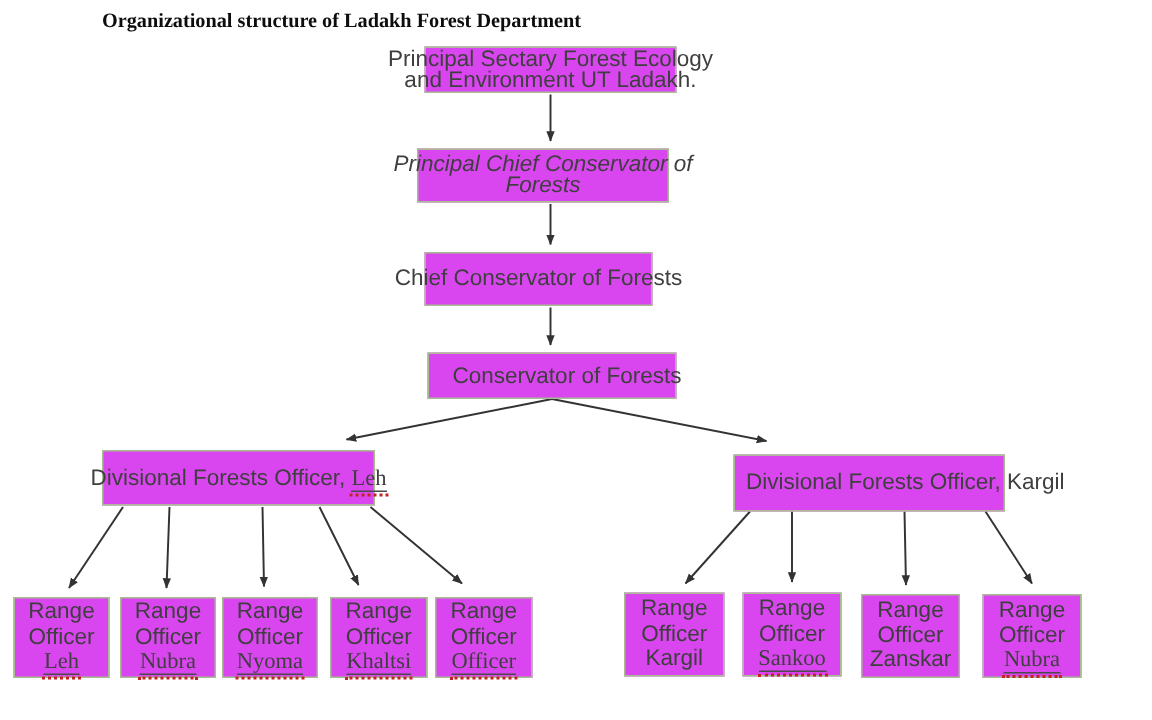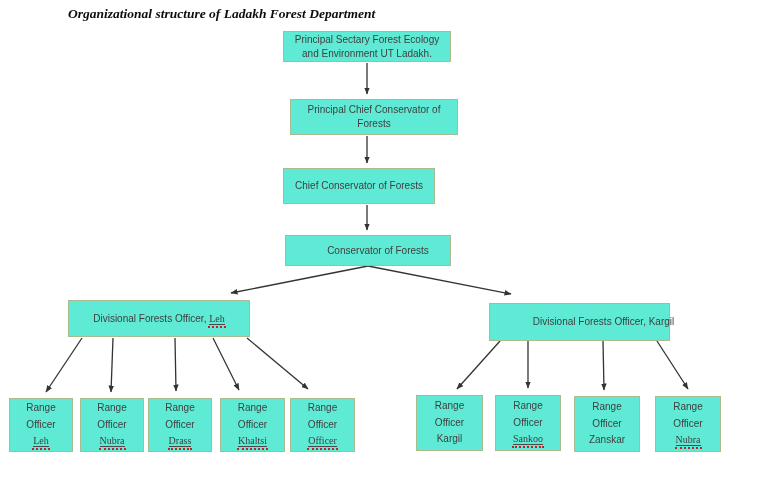--- a/index.html
+++ b/index.html
@@ -16,33 +16,32 @@
     overflow: hidden;
   }
   .title {
     position: absolute;
     left: 68px; top: 6px;
     font-family: "Liberation Serif", serif;
     font-weight: bold;
     font-size: 13.5px;
     color: #0d0d0d;
     white-space: nowrap;
-    font-style: italic;
   }
   .box {
     position: absolute;
     border: 1px solid #a7bd90;
-    background: #5eead4;
+    background: #d946ef;
     display: flex;
     flex-direction: column;
     justify-content: center;
     align-items: center;
     text-align: center;
     color: #3f3f3f;
-    font-size: 10px;
+    font-size: 15px;
     line-height: 14px;
   }
   .box div { white-space: nowrap; }
   .rbox { line-height: 16.5px; }
   .dline { white-space: nowrap; }
   
   .mis {
     position: relative;
     border-bottom: 1px solid #4a4a4a;
     padding-bottom: 0px;
@@ -91,21 +90,21 @@
       <line x1="603" y1="341" x2="604" y2="390" marker-end="url(#ah)"></line>
       <line x1="657" y1="341" x2="688" y2="389" marker-end="url(#ah)"></line>
     </g>
   </svg>
 
   <div class="box" style="left:283px; top:31px; width:168px; height:31px;">
     <div>Principal Sectary Forest Ecology</div>
     <div>and Environment UT Ladakh.</div>
   </div>
 
-  <div class="box" style="left:290px; top:99px; width:168px; height:36px;">
+  <div class="box" style="left:278px; top:99px; width:168px; height:36px;font-style:italic;">
     <div>Principal Chief Conservator of</div>
     <div>Forests</div>
   </div>
 
   <div class="box" style="left:283px; top:168px; width:152px; height:36px;">
     <div>Chief Conservator of Forests</div>
   </div>
 
   <div class="box" style="left:285px; top:235px; width:166px; height:31px;padding-left:20px;">
     <div>Conservator of Forests</div>
@@ -133,21 +132,21 @@
 
   <div class="box rbox" style="left:80px; top:398px; width:64px; height:54px;">
     <div>Range</div>
     <div>Officer</div>
     <div><span class="mis">Nubra</span></div>
   </div>
 
   <div class="box rbox" style="left:148px; top:398px; width:64px; height:54px;">
     <div>Range</div>
     <div>Officer</div>
-    <div><span class="mis">Drass</span></div>
+    <div><span class="mis">Nyoma</span></div>
   </div>
 
   <div class="box rbox" style="left:220px; top:398px; width:65px; height:54px;">
     <div>Range</div>
     <div>Officer</div>
     <div><span class="mis">Khaltsi</span></div>
   </div>
 
   <div class="box rbox" style="left:290px; top:398px; width:65px; height:54px;">
     <div>Range</div>

